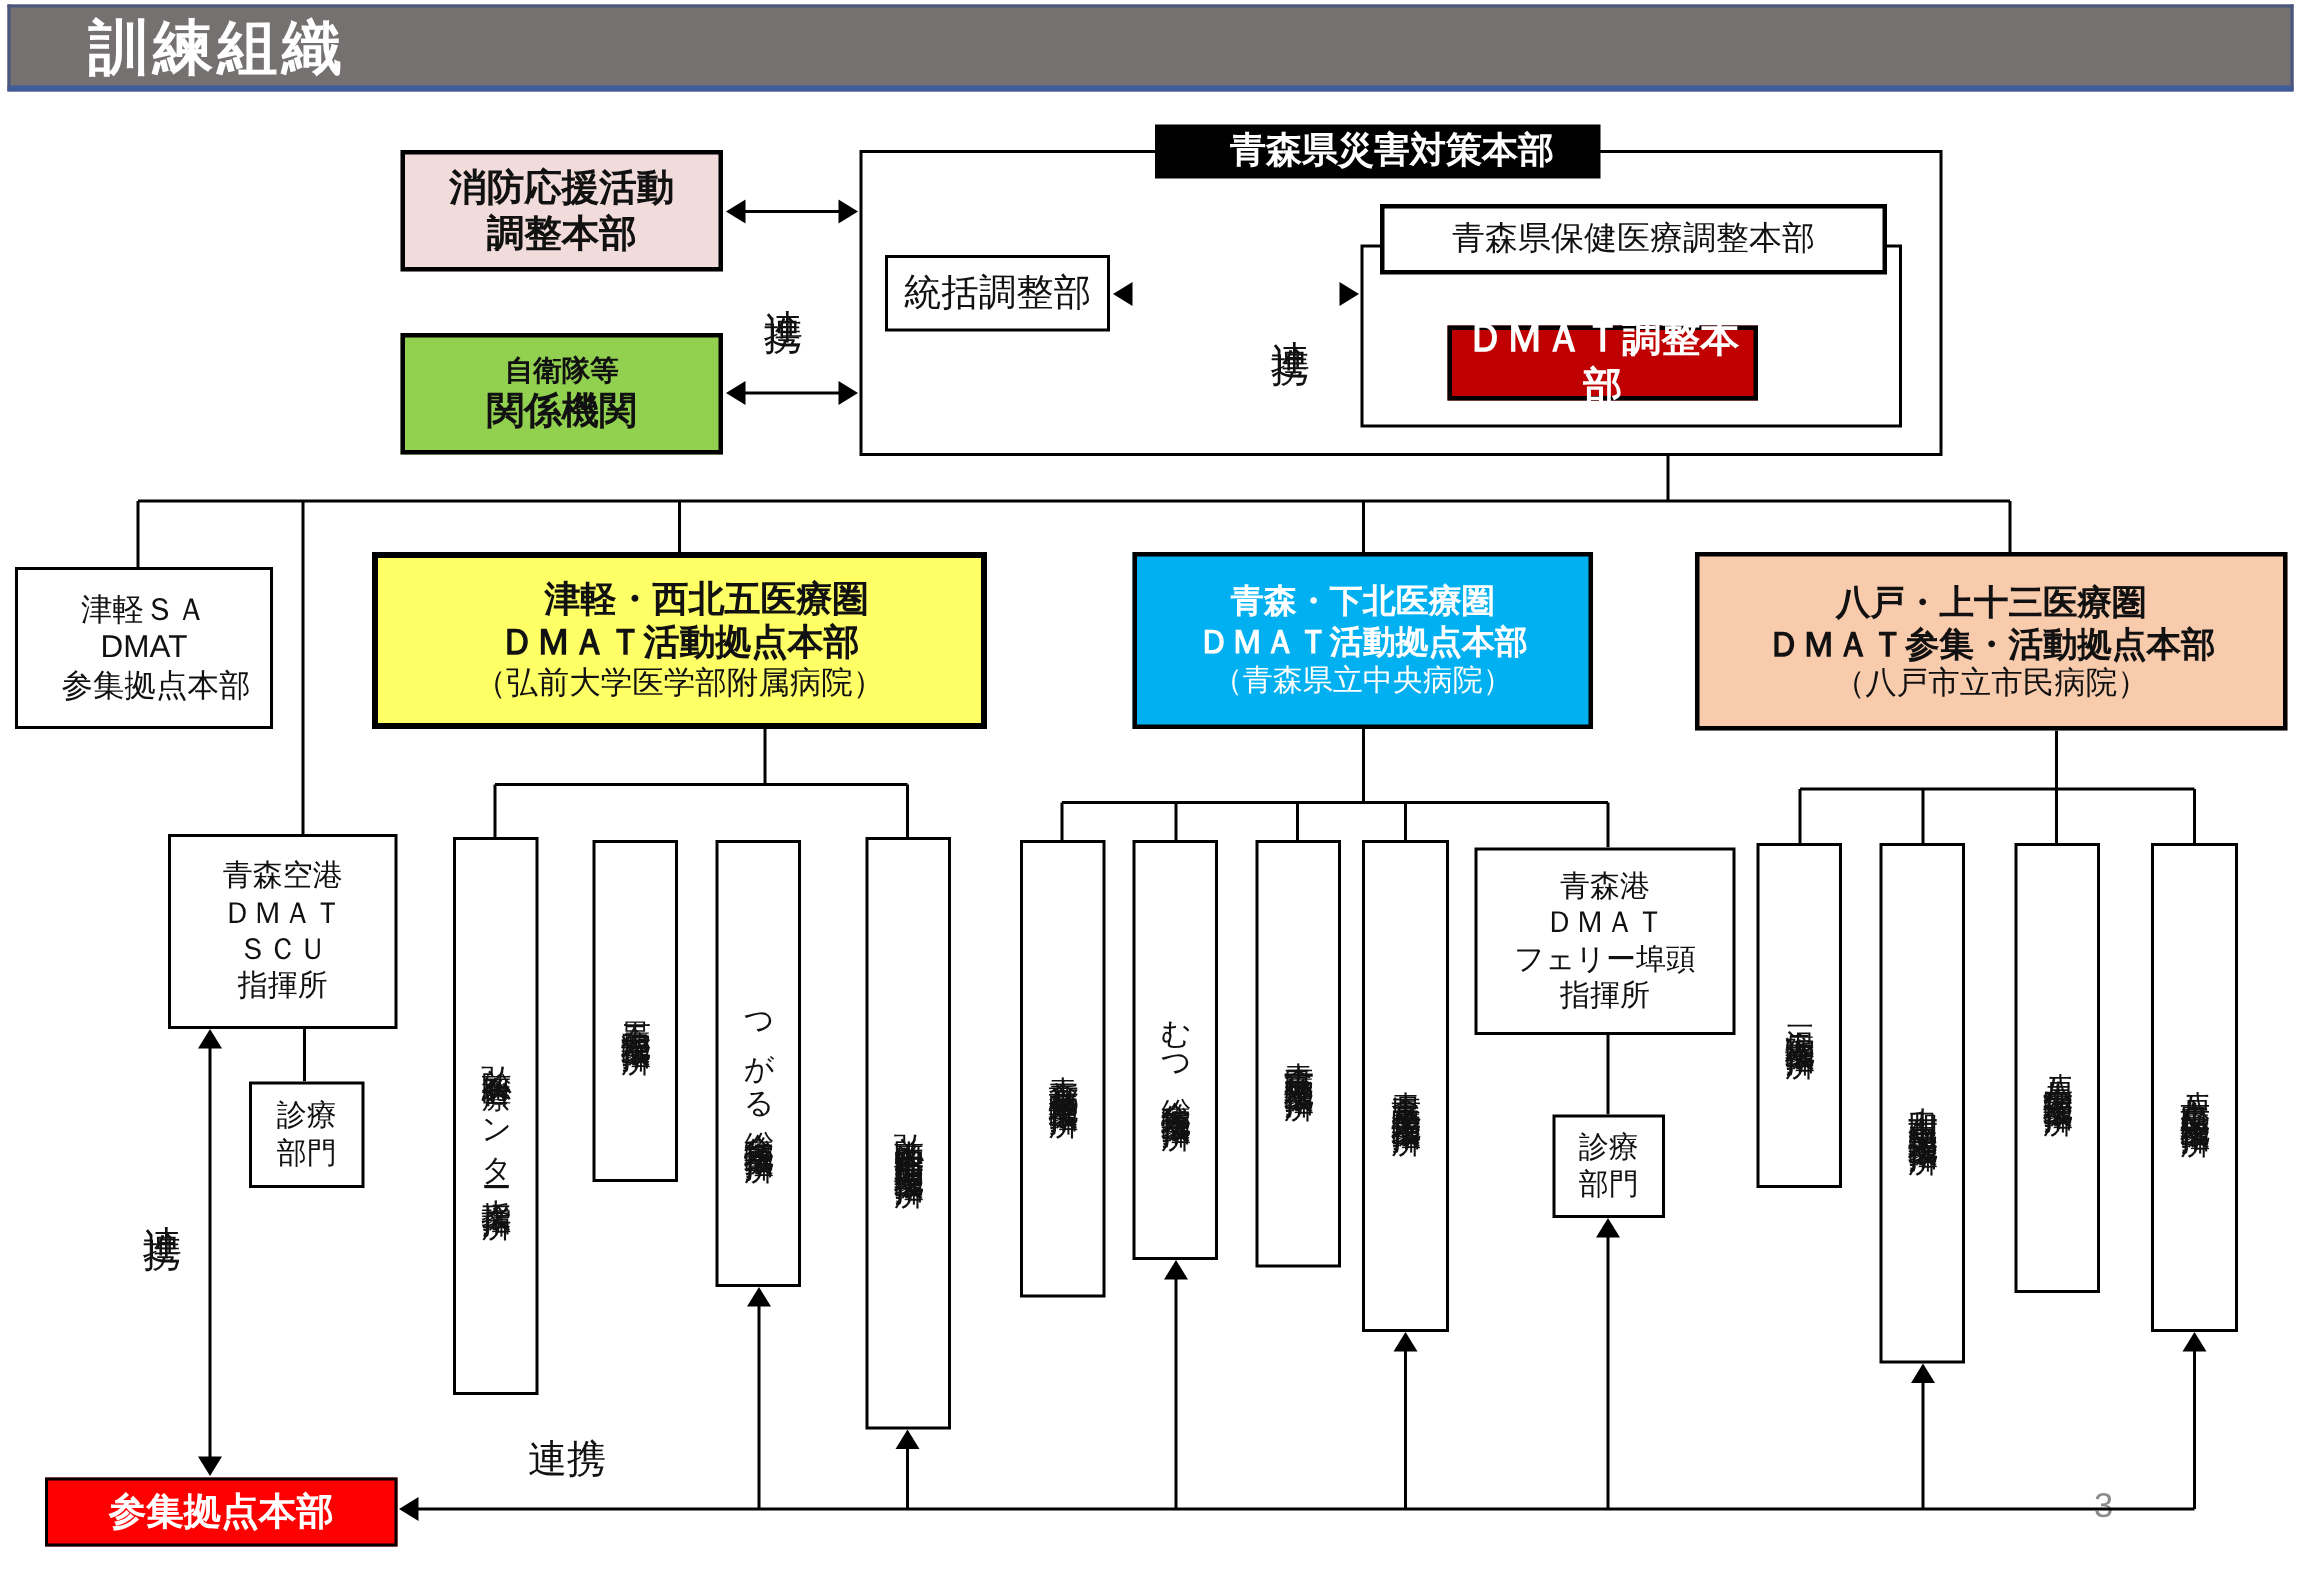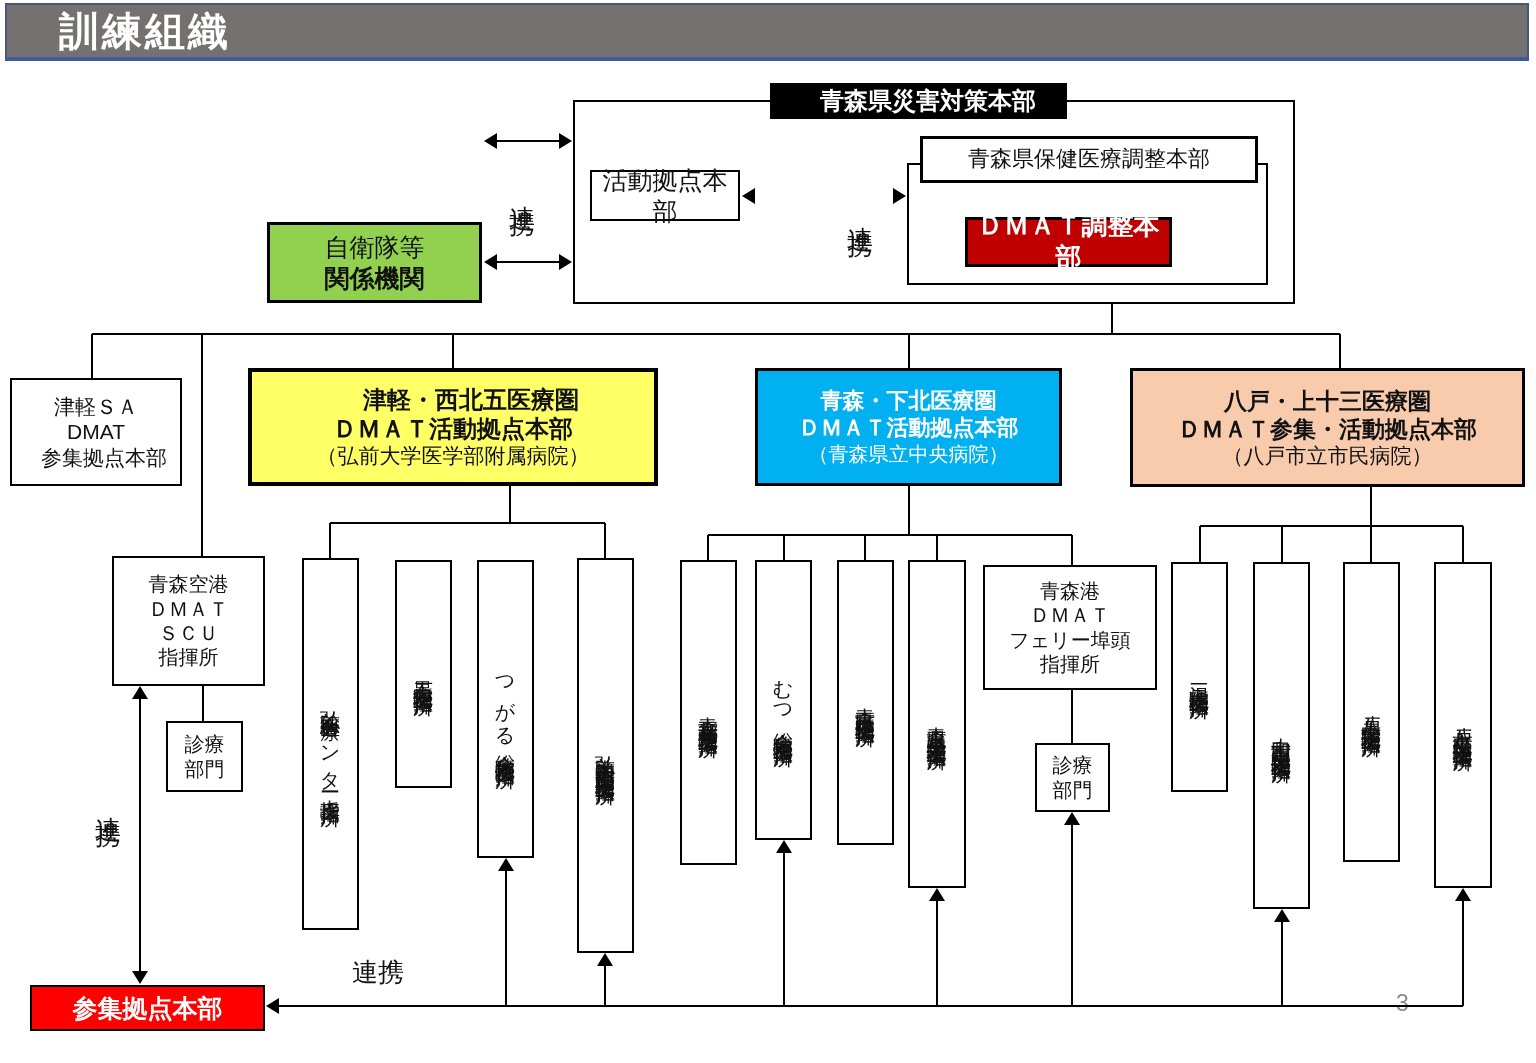--- a/index.html
+++ b/index.html
@@ -67,27 +67,31 @@
     <div class="cline" style="left: 748px; top: 195px; width: 151px; height: 2px;"></div>
     <div class="dbox" style="left: 573px; top: 100px; width: 722px; height: 204px; border-width: 2px; background: rgb(255, 255, 255); color: rgb(17, 17, 17);"></div>
     <div class="dbox" style="left: 907px; top: 163px; width: 361px; height: 122px; border-width: 2px; background: rgb(255, 255, 255); color: rgb(17, 17, 17);"></div>
     <div class="dbox" style="left: 770px; top: 83px; width: 297px; height: 36px; border-width: 0px; background: rgb(0, 0, 0); color: rgb(255, 255, 255); padding-left: 19px;">
       <div style="font-weight: bold; font-size: 24px;">青森県災害対策本部</div>
     </div>
     <div class="dbox" style="left: 920px; top: 136px; width: 338px; height: 47px; border-width: 3px; background: rgb(255, 255, 255); color: rgb(17, 17, 17);">
       <div style="font-size: 22px;">青森県保健医療調整本部</div>
     </div>
     <div class="dbox" style="left: 590px; top: 170px; width: 150px; height: 51px; border-width: 2px; background: rgb(255, 255, 255); color: rgb(17, 17, 17);">
-      <div style="font-size: 25px;">活動拠点本部</div>
+      <div style="font-size: 25px;">統括調整部</div>
     </div>
     <div class="dbox" style="left: 965px; top: 217px; width: 207px; height: 50px; border-width: 3px; background: rgb(192, 0, 0); color: rgb(255, 255, 255);">
       <div style="font-weight: bold; font-size: 26px;">ＤＭＡＴ調整本部</div>
     </div>
+    <div class="dbox" style="left: 267px; top: 100px; width: 215px; height: 81px; border-width: 3px; background: rgb(242, 220, 219); color: rgb(17, 17, 17);">
+      <div style="font-weight: bold; font-size: 25px;">消防応援活動</div>
+      <div style="font-weight: bold; font-size: 25px;">調整本部</div>
+    </div>
     <div class="dbox" style="left: 267px; top: 222px; width: 215px; height: 81px; border-width: 3px; background: rgb(146, 208, 80); color: rgb(17, 17, 17);">
-      <div style="font-weight: normal; font-size: 25px;">自衛隊等</div>
+      <div style="font-weight: bold; font-size: 19px;">自衛隊等</div>
       <div style="font-weight: bold; font-size: 25px;">関係機関</div>
     </div>
     <div class="dbox" style="left: 10px; top: 378px; width: 172px; height: 108px; border-width: 2px; background: rgb(255, 255, 255); color: rgb(17, 17, 17);">
       <div style="font-size: 21px;">津軽ＳＡ</div>
       <div style="font-size: 21px;">DMAT</div>
       <div style="font-size: 21px; margin-left: 16px;">参集拠点本部</div>
     </div>
     <div class="dbox" style="left: 248px; top: 368px; width: 410px; height: 118px; border-width: 4px; background: rgb(255, 255, 102); color: rgb(17, 17, 17);">
       <div style="font-weight: bold; font-size: 24px; margin-left: 36px;">津軽・西北五医療圏</div>
       <div style="font-weight: bold; font-size: 24px;">ＤＭＡＴ活動拠点本部</div>

